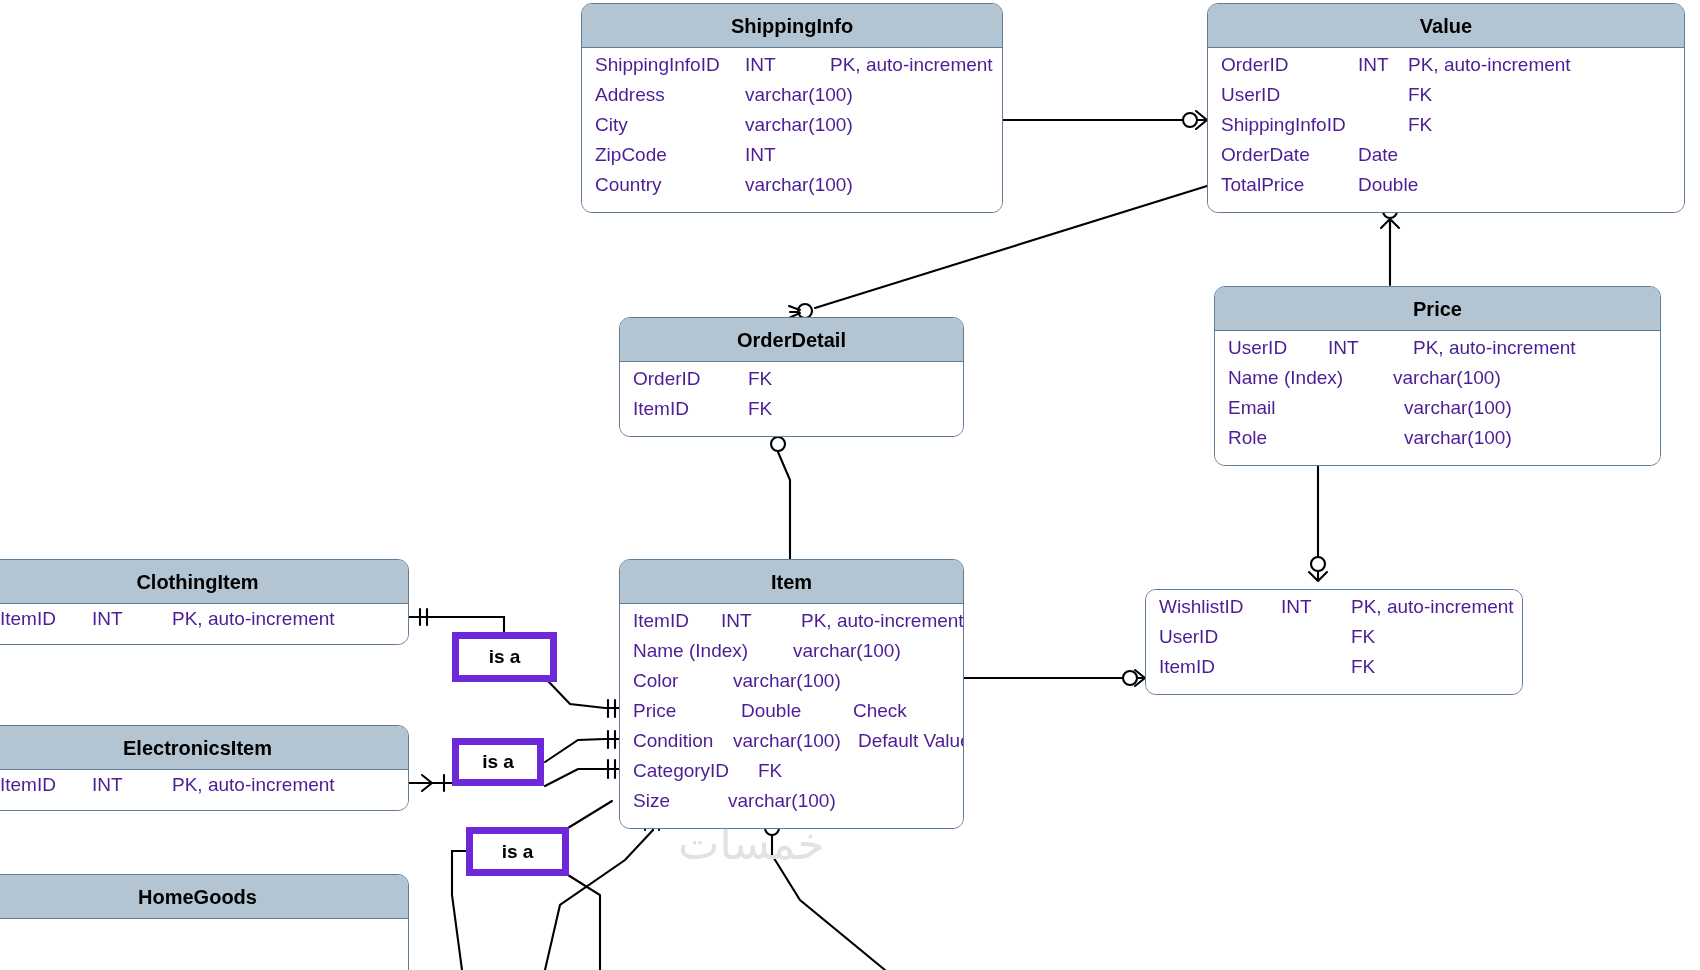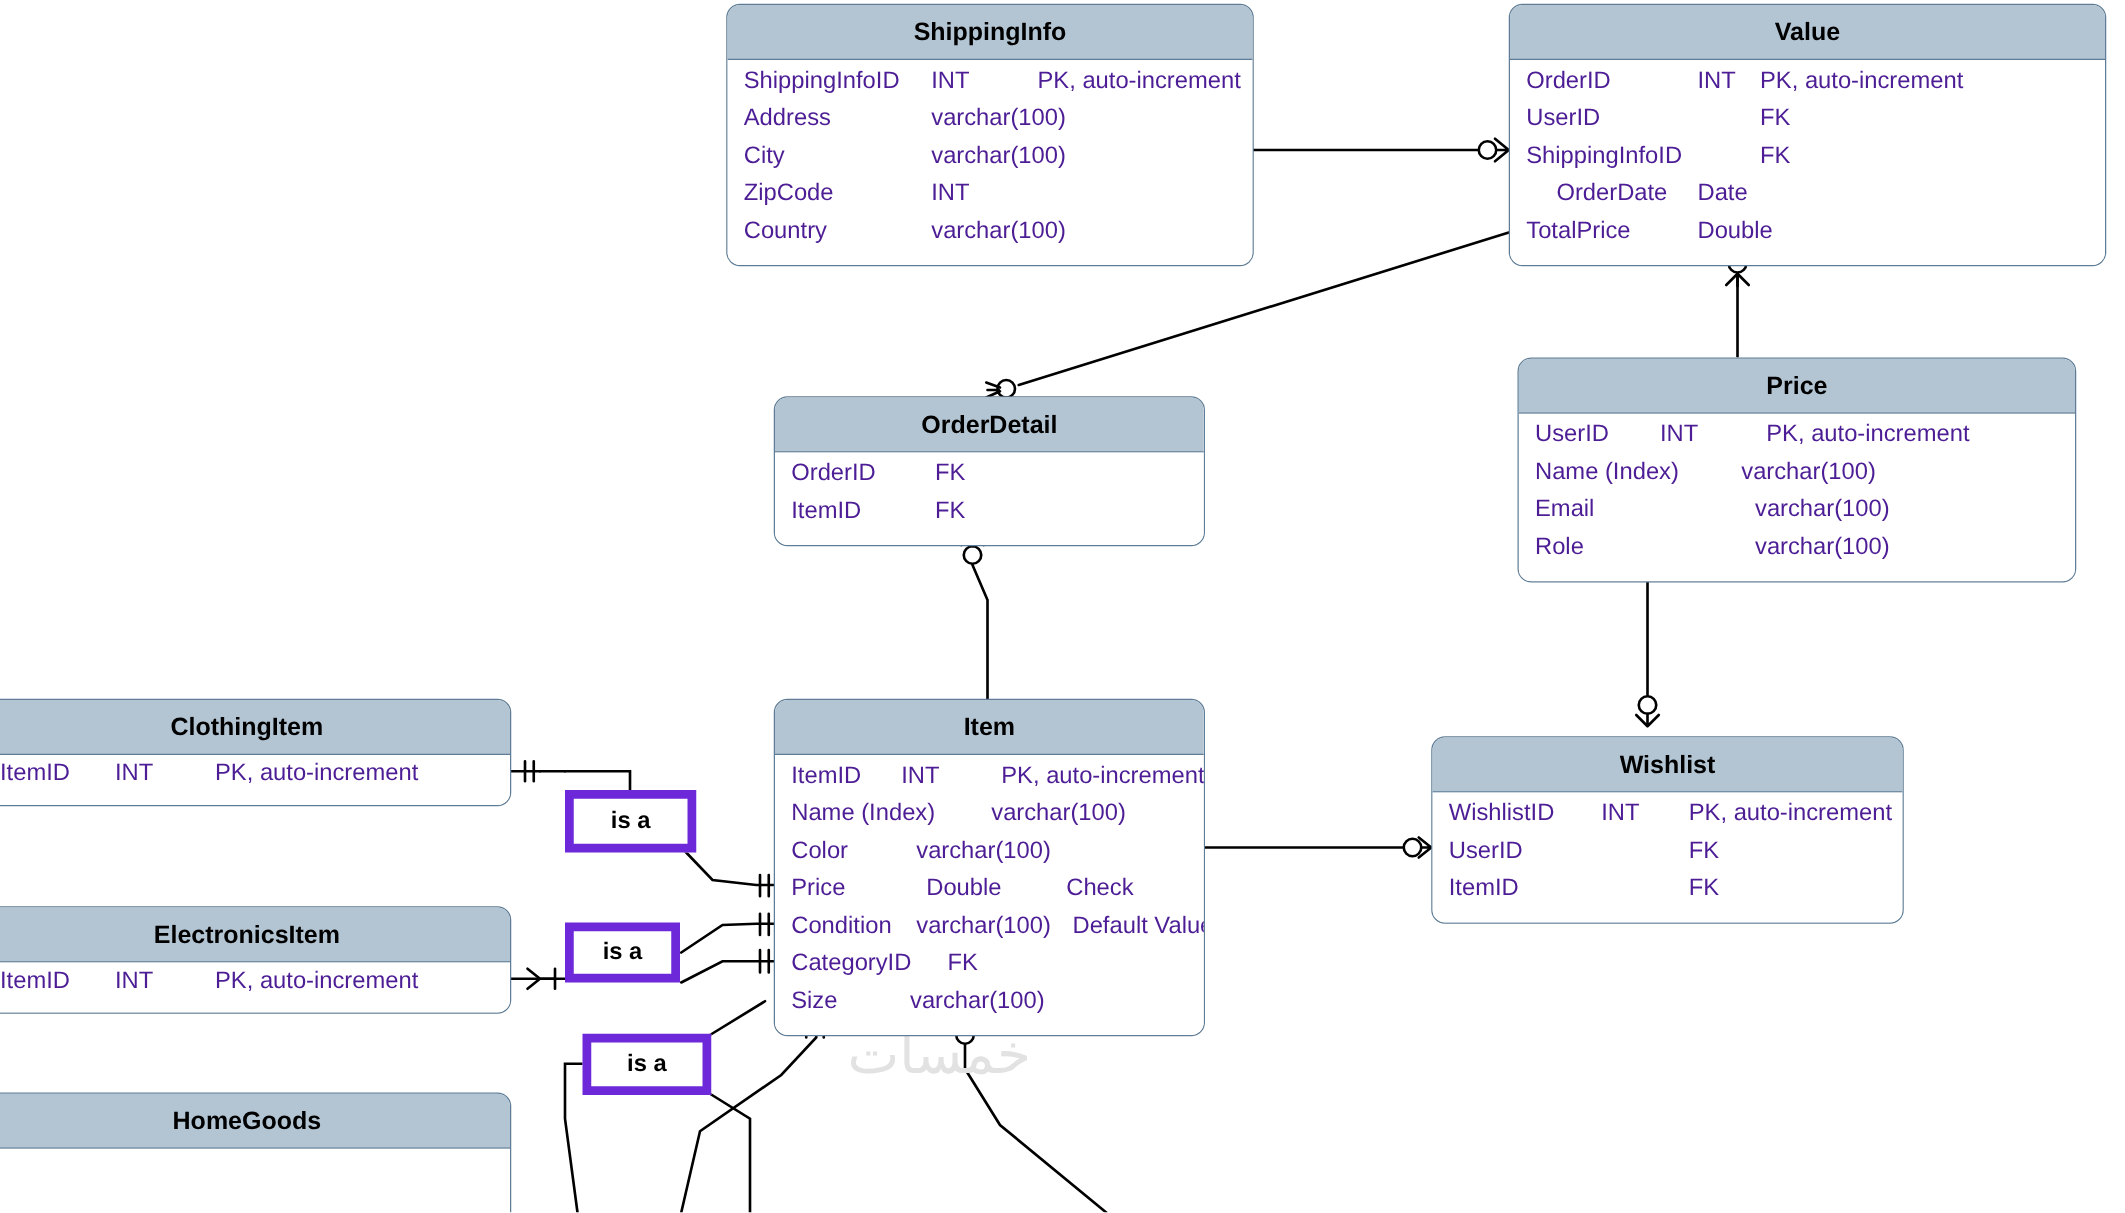--- a/index.html
+++ b/index.html
@@ -187,21 +187,21 @@
         <span class="attr-name" style="width:137px;">UserID</span>
         <span class="attr-type" style="width:50px;"></span>
         <span class="attr-note">FK</span>
       </div>
       <div class="attr-row">
         <span class="attr-name" style="width:137px;">ShippingInfoID</span>
         <span class="attr-type" style="width:50px;"></span>
         <span class="attr-note">FK</span>
       </div>
       <div class="attr-row">
-        <span class="attr-name" style="width:137px;text-align:center;">OrderDate</span>
+        <span class="attr-name" style="width:137px;">OrderDate</span>
         <span class="attr-type" style="width:50px;">Date</span>
         <span class="attr-note"></span>
       </div>
       <div class="attr-row">
         <span class="attr-name" style="width:137px;">TotalPrice</span>
         <span class="attr-type" style="width:50px;">Double</span>
         <span class="attr-note"></span>
       </div>
     </div>
   </div>
@@ -283,21 +283,20 @@
       </div>
       <div class="attr-row">
         <span class="attr-name" style="width:95px;">Size</span>
         <span class="attr-type" style="width:130px;">varchar(100)</span>
         <span class="attr-note"></span>
       </div>
     </div>
   </div>
 
   <div class="entity" style="left:1145px; top:589px; width:378px;">
-    <div class="entity-title">Wishlist</div>
     <div class="entity-body">
       <div class="attr-row">
         <span class="attr-name" style="width:122px;">WishlistID</span>
         <span class="attr-type" style="width:70px;">INT</span>
         <span class="attr-note">PK, auto-increment</span>
       </div>
       <div class="attr-row">
         <span class="attr-name" style="width:122px;">UserID</span>
         <span class="attr-type" style="width:70px;"></span>
         <span class="attr-note">FK</span>

